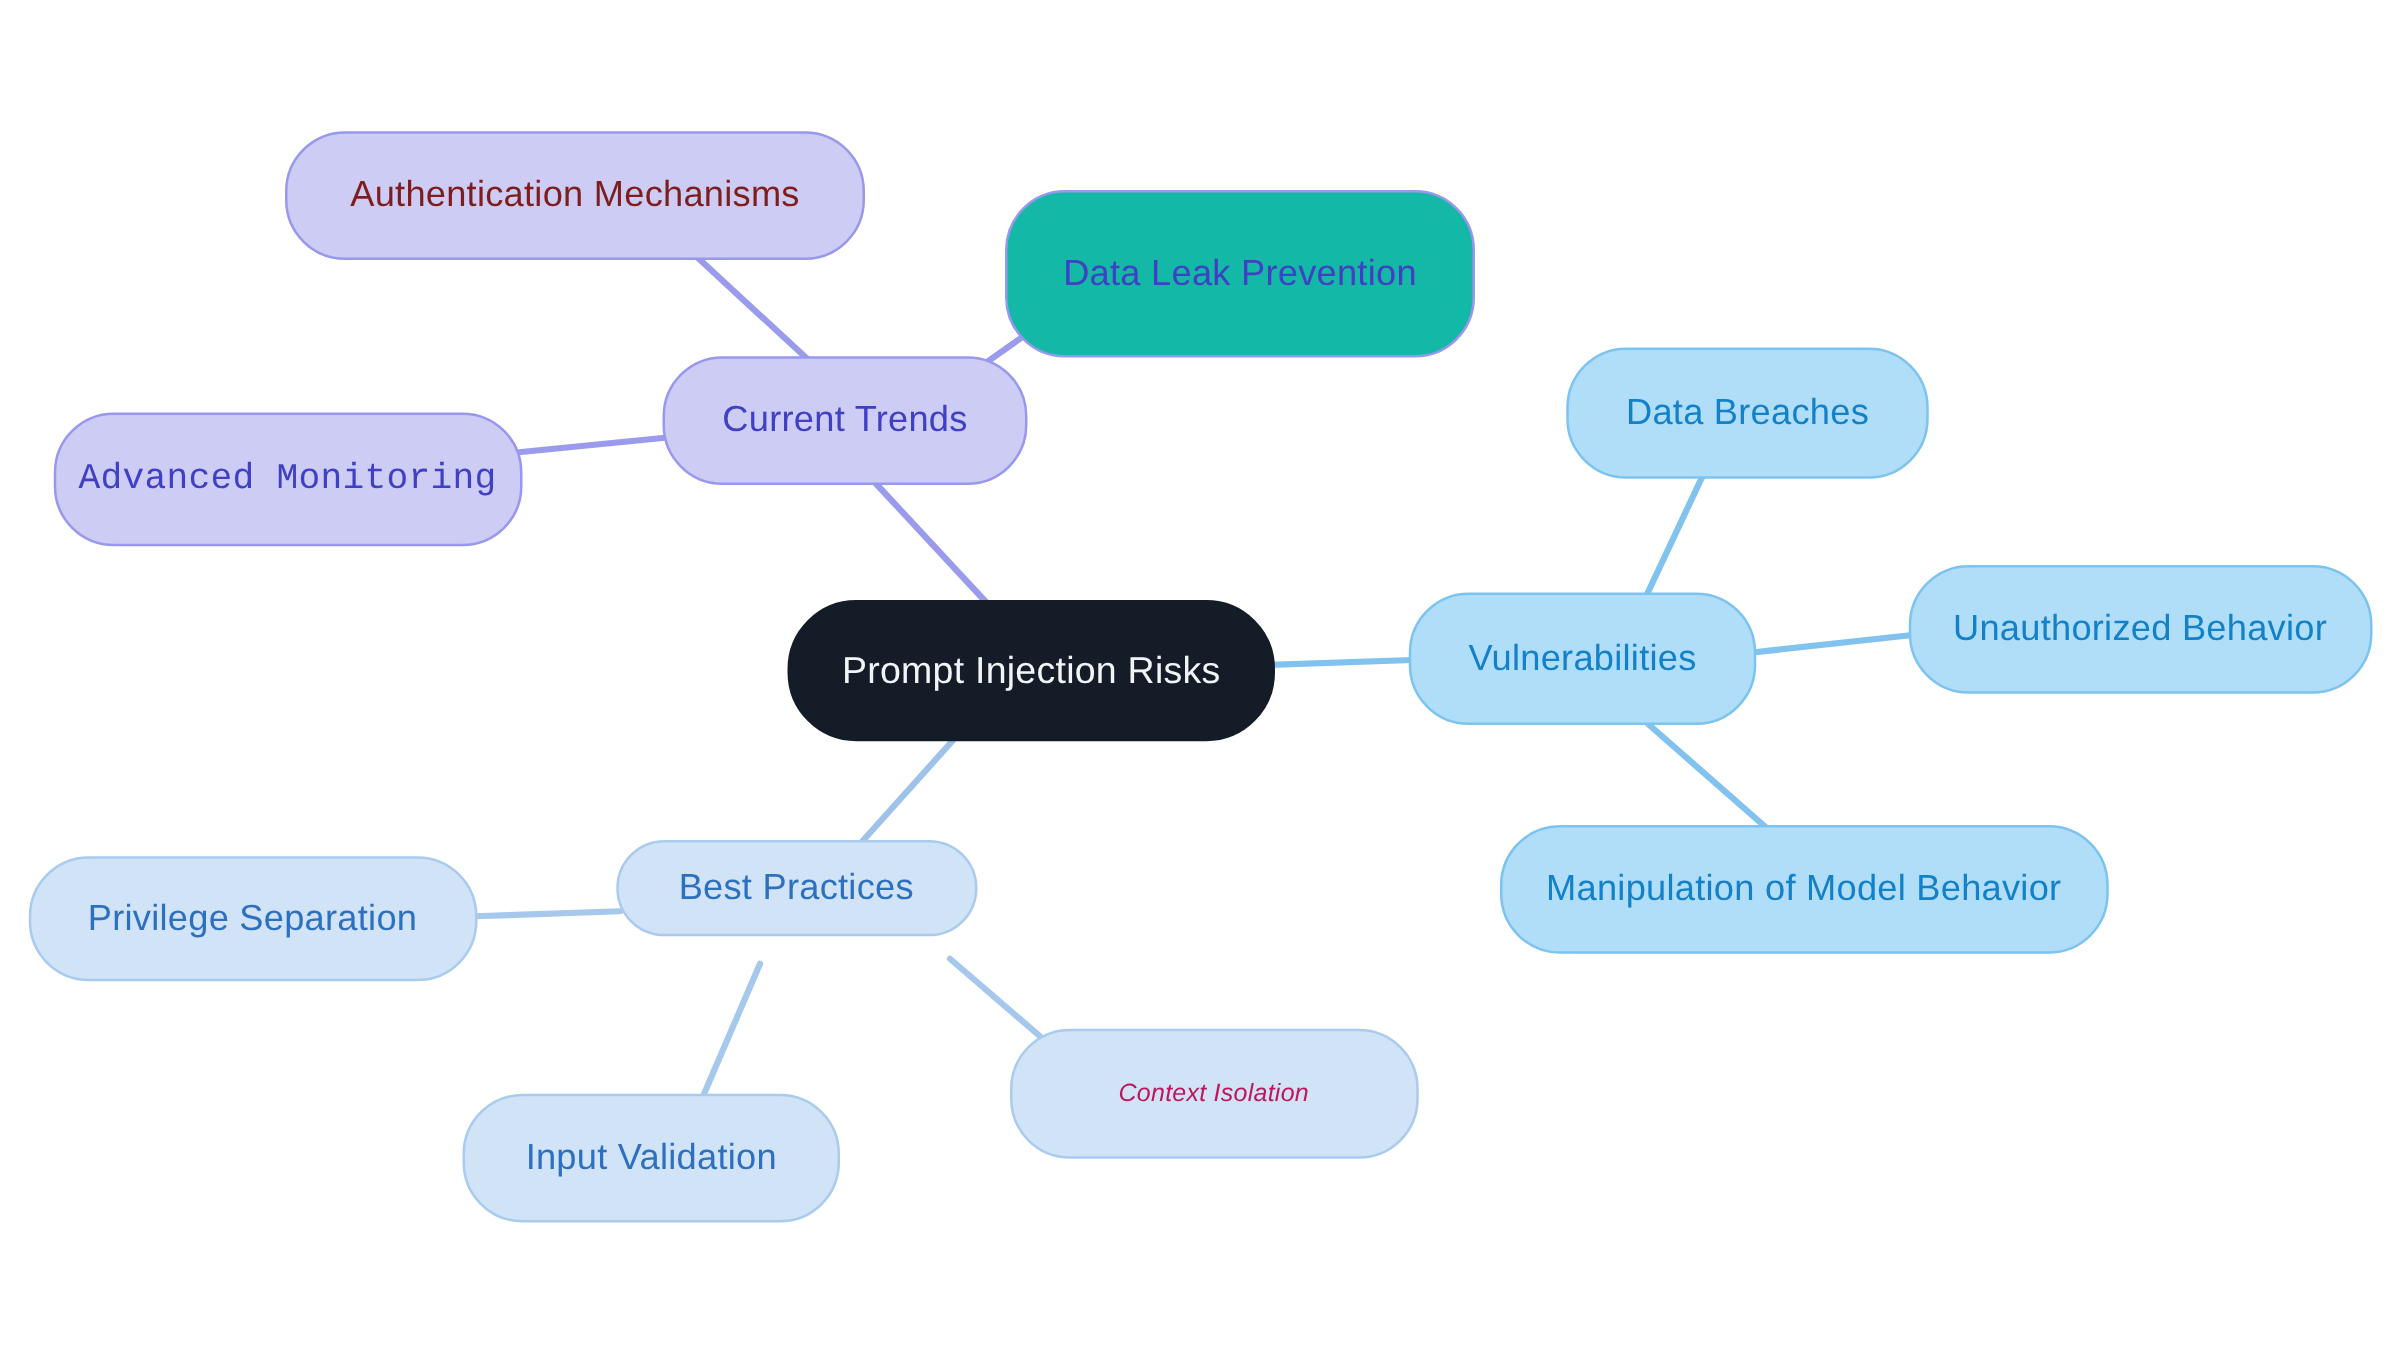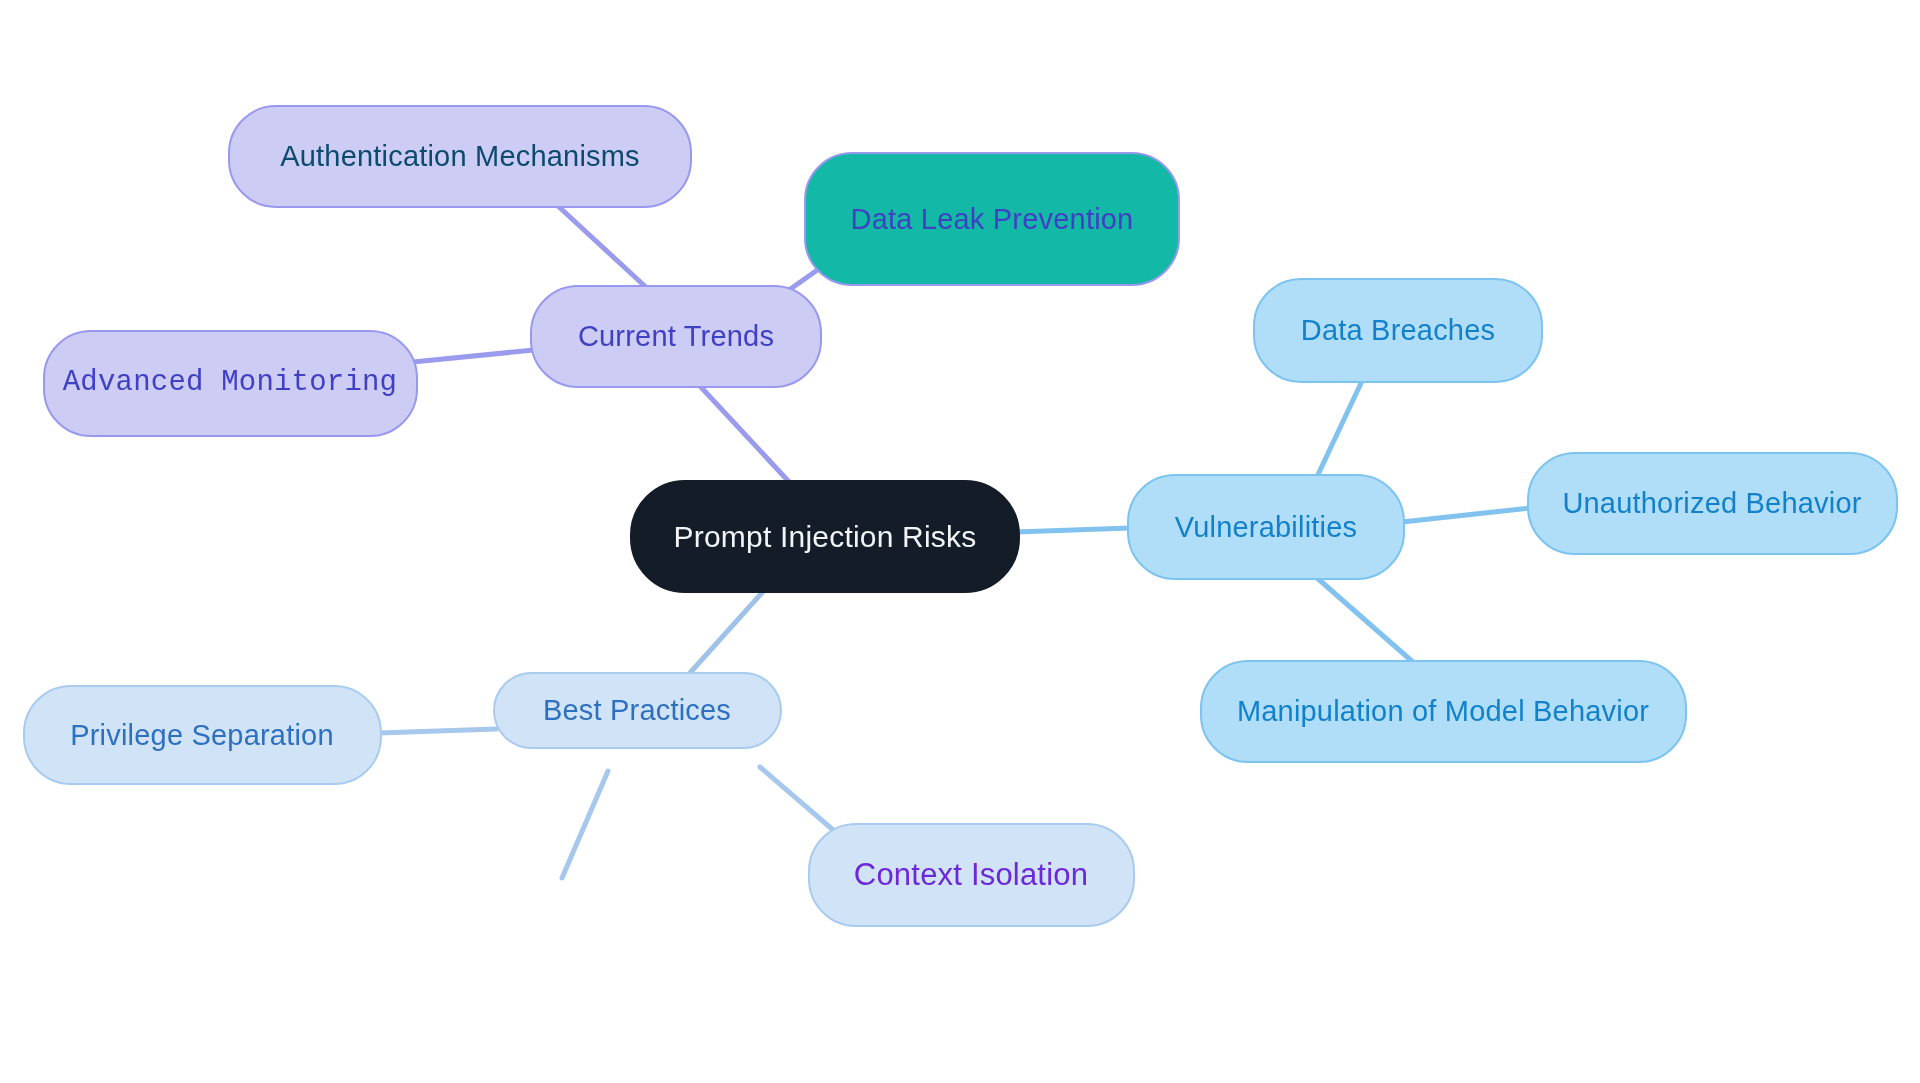--- a/index.html
+++ b/index.html
@@ -66,21 +66,21 @@
       <line x1="760" y1="767" x2="832" y2="829" stroke="#a6c8ec" stroke-width="5" stroke-linecap="round"></line>
     </svg>
   <div id="node-layer">
       <div class="node" style="left: 630px; top: 480px; width: 390px; height: 113px; background: rgb(20, 28, 40); border-color: rgb(20, 28, 40); border-radius: 55px;">
         <span class="node-label" style="color: rgb(242, 245, 248); font-size: 30px;">Prompt Injection Risks</span>
       </div>
       <div class="node" style="left: 530px; top: 284.5px; width: 292px; height: 103px; background: rgb(204, 204, 244); border-color: rgb(152, 152, 239); border-radius: 48px;">
         <span class="node-label" style="color: rgb(64, 64, 196); font-size: 29px;">Current Trends</span>
       </div>
       <div class="node" style="left: 228px; top: 104.5px; width: 464px; height: 103px; background: rgb(204, 204, 244); border-color: rgb(152, 152, 239); border-radius: 48px;">
-        <span class="node-label" style="color: #0c4a6e; font-size: 29px;">Authentication Mechanisms</span>
+        <span class="node-label" style="color: #7f1d1d; font-size: 29px;">Authentication Mechanisms</span>
       </div>
       <div class="node" style="left: 804px; top: 128px; width: 376px; height: 134px; background: #14b8a6; border-color: rgb(152, 152, 239); border-radius: 48px; margin-top: 24px;">
         <span class="node-label" style="color: rgb(64, 64, 196); font-size: 29px;">Data Leak Prevention</span>
       </div>
       <div class="node" style="left: 42.5px; top: 329.5px; width: 375px; height: 107px; background: rgb(204, 204, 244); border-color: rgb(152, 152, 239); border-radius: 48px; font-family: Liberation Mono, monospace;">
         <span class="node-label" style="color: rgb(64, 64, 196); font-size: 29px;">Advanced Monitoring</span>
       </div>
       <div class="node" style="left: 1127px; top: 474px; width: 278px; height: 106px; background: rgb(176, 222, 248); border-color: rgb(124, 195, 240); border-radius: 48px;">
         <span class="node-label" style="color: rgb(19, 129, 202); font-size: 29px;">Vulnerabilities</span>
       </div>
@@ -93,16 +93,19 @@
       <div class="node" style="left: 1199.5px; top: 659.5px; width: 487px; height: 103px; background: rgb(176, 222, 248); border-color: rgb(124, 195, 240); border-radius: 48px;">
         <span class="node-label" style="color: rgb(19, 129, 202); font-size: 29px;">Manipulation of Model Behavior</span>
       </div>
       <div class="node" style="left: 492.5px; top: 671.5px; width: 289px; height: 77px; background: rgb(208, 227, 247); border-color: rgb(168, 203, 238); border-radius: 48px;">
         <span class="node-label" style="color: rgb(46, 112, 192); font-size: 29px;">Best Practices</span>
       </div>
       <div class="node" style="left: 22.5px; top: 685px; width: 359px; height: 100px; background: rgb(208, 227, 247); border-color: rgb(168, 203, 238); border-radius: 48px;">
         <span class="node-label" style="color: rgb(46, 112, 192); font-size: 29px;">Privilege Separation</span>
       </div>
       <div class="node" style="left: 807.5px; top: 823px; width: 327px; height: 104px; background: rgb(208, 227, 247); border-color: rgb(168, 203, 238); border-radius: 48px;">
-        <span class="node-label" style="color: #6d28d9; font-size: 31px;">Context Isolation</span>
+        <span class="node-label" style="color: #be185d; font-size: 20px; font-style: italic;">Context Isolation</span>
+      </div>
+      <div class="node" style="left: 370px; top: 874.5px; width: 302px; height: 103px; background: rgb(208, 227, 247); border-color: rgb(168, 203, 238); border-radius: 48px;">
+        <span class="node-label" style="color: rgb(46, 112, 192); font-size: 29px;">Input Validation</span>
       </div>
     </div>
 </div>
 
 </body></html>

